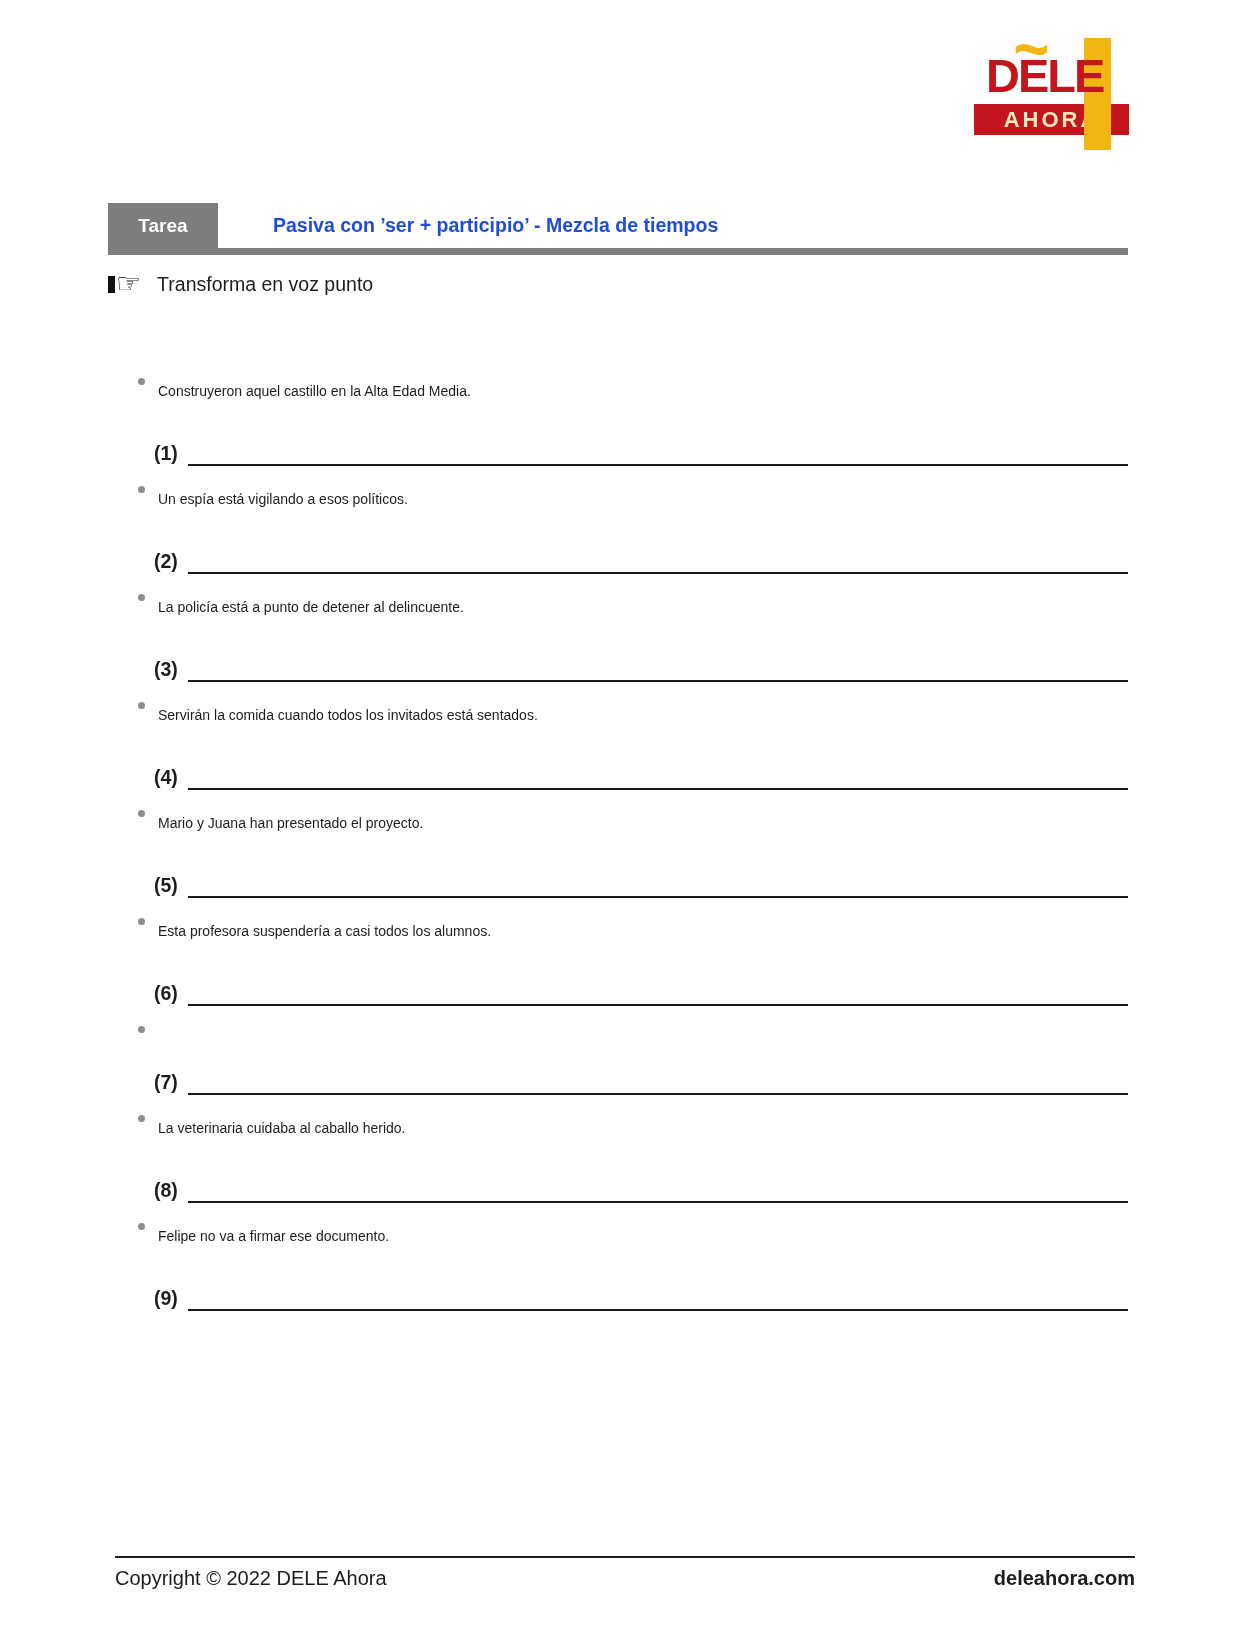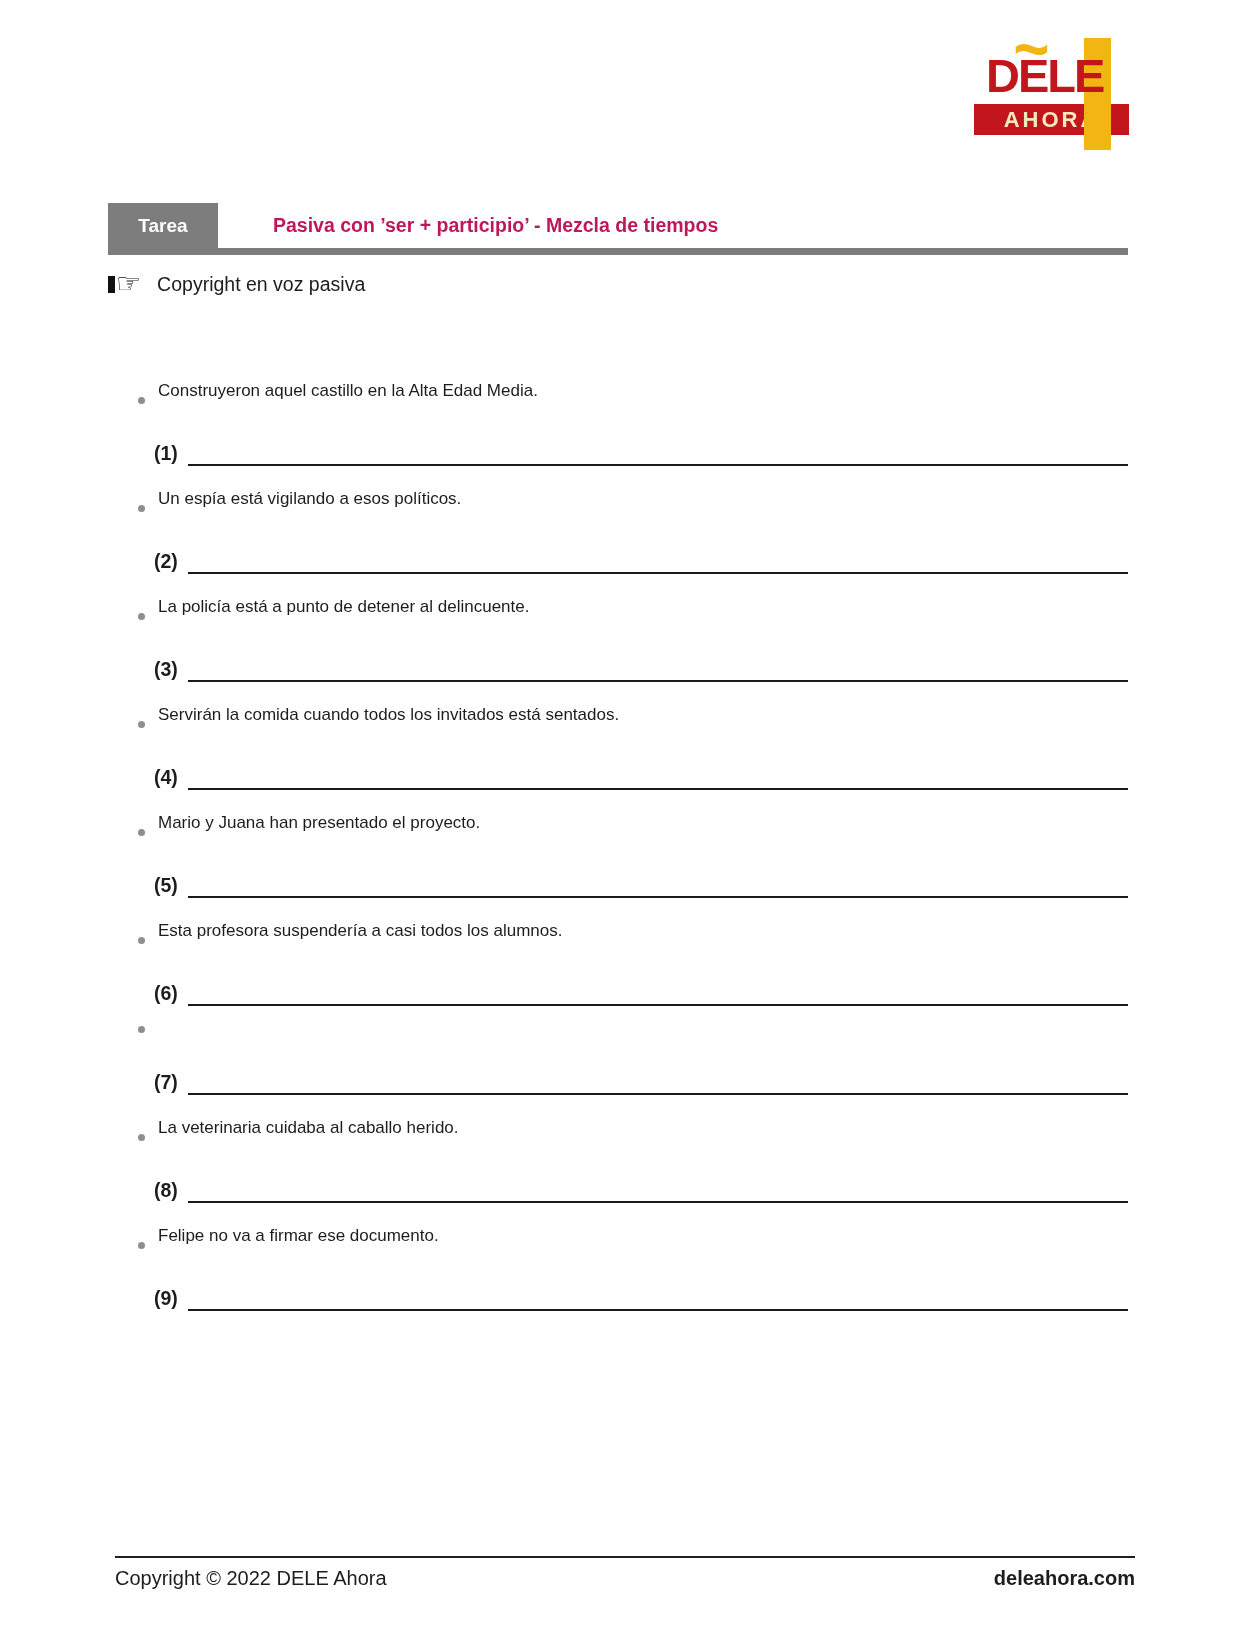--- a/index.html
+++ b/index.html
@@ -44,43 +44,43 @@
     position: absolute; left: 108px; top: 203px; width: 1020px; height: 45px;
     display: flex; align-items: center;
   }
   .tab {
     width: 110px; height: 45px; background: #7D7D7D;
     color: #ffffff; font-weight: bold; font-size: 19px;
     display: flex; align-items: center; justify-content: center;
     flex: none;
   }
   .header-title {
-    margin-left: 55px; color: #be185d; font-weight: bold; font-size: 19.5px;
+    margin-left: 55px; color: #1d4ed8; font-weight: bold; font-size: 19.5px;
     white-space: nowrap;
   }
   .header-bar {
     position: absolute; left: 108px; top: 248px; width: 1020px; height: 7px;
     background: #7D7D7D;
   }
 
   
   .instruction {
     position: absolute; left: 108px; top: 270px;
     display: flex; align-items: center; font-size: 19.5px;
   }
   .manicule { display: flex; align-items: center; margin-right: 16px; }
   .manicule-cuff { width: 7px; height: 17px; background: #111111; margin-right: 1px; }
   .manicule-hand { font-size: 28px; line-height: 1; color: #111111; }
 
   
   .items { position: absolute; left: 108px; top: 378px; width: 1020px; }
   .item { margin-bottom: 20px; }
   .sentence-row {
-    display: flex; align-items: flex-end; padding-left: 30px;
-    font-size: 17px; line-height: 26px;
+    display: flex; align-items: flex-start; padding-left: 30px;
+    font-size: 14px; line-height: 26px;
   }
   .bullet {
     width: 7px; height: 7px; border-radius: 50%; background: #8E8E8E;
     margin-right: 13px; flex: none;
   }
   .answer-row {
     display: flex; align-items: flex-end;
     margin-top: 34px; height: 28px; padding-left: 46px;
   }
   .num { font-weight: bold; font-size: 19.5px; line-height: 26px; flex: none; }
@@ -113,21 +113,21 @@
     <div class="tab">Tarea</div>
     <div class="header-title">Pasiva con ’ser + participio’ - Mezcla de tiempos</div>
   </div>
   <div class="header-bar"></div>
 
   <div class="instruction">
     <span class="manicule">
       <span class="manicule-cuff"></span>
       <span class="manicule-hand">☞</span>
     </span>
-    <span>Copyright en voz pasiva</span>
+    <span>Transforma en voz punto</span>
   </div>
 
   <div class="items">
 
     <div class="item">
       <div class="sentence-row">
         <span class="bullet"></span>
         <span>Construyeron aquel castillo en la Alta Edad Media.</span>
       </div>
       <div class="answer-row">

